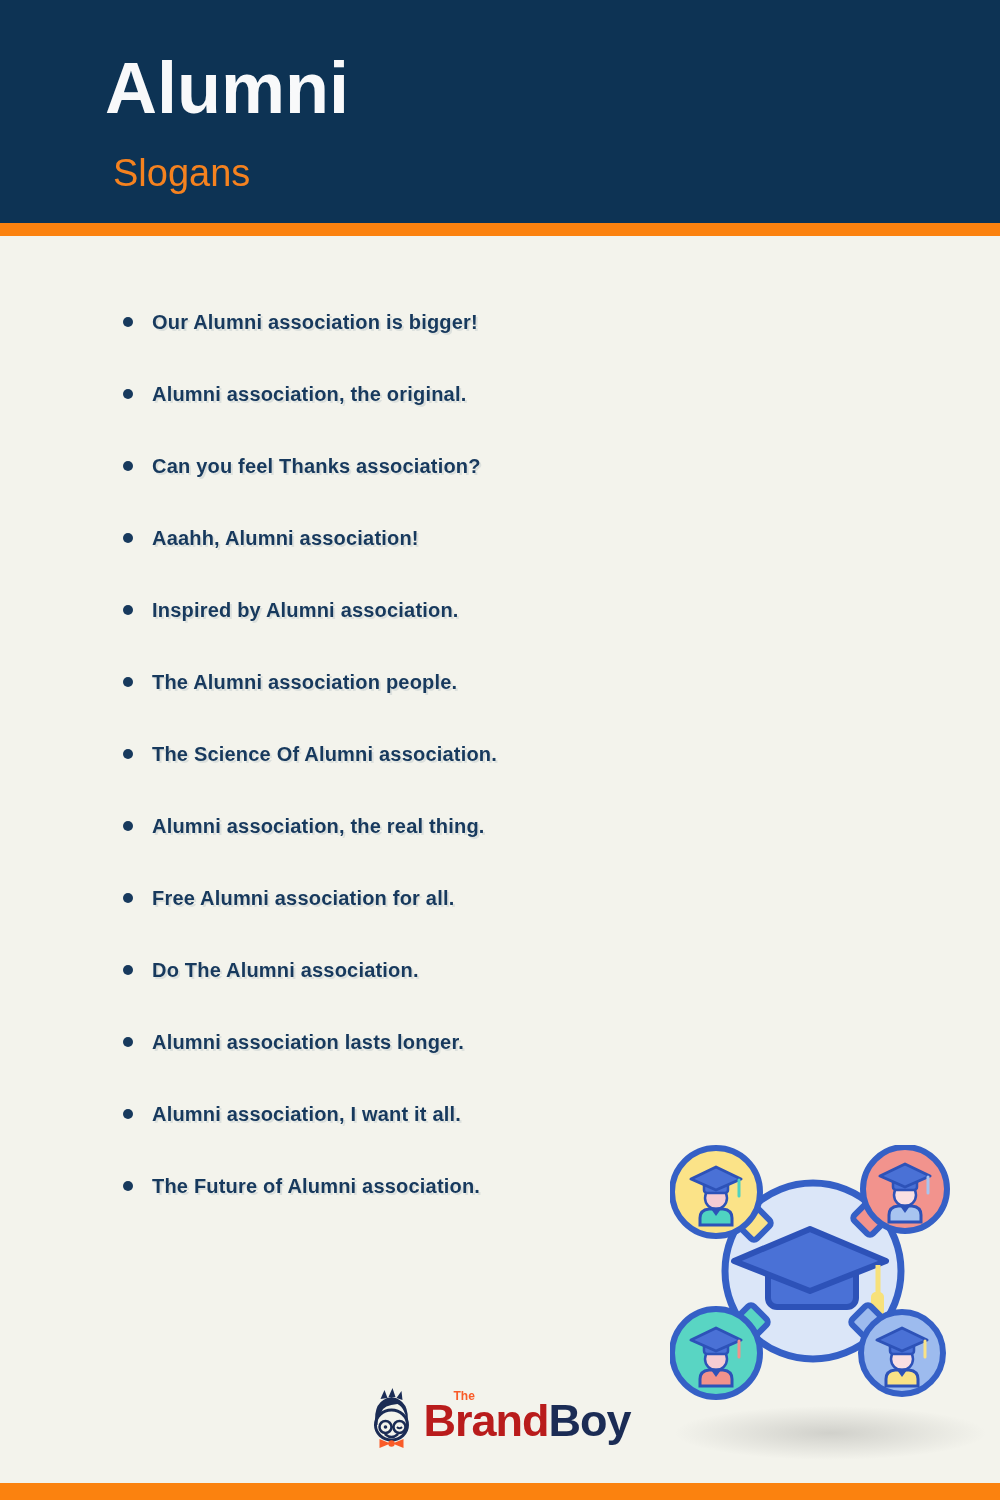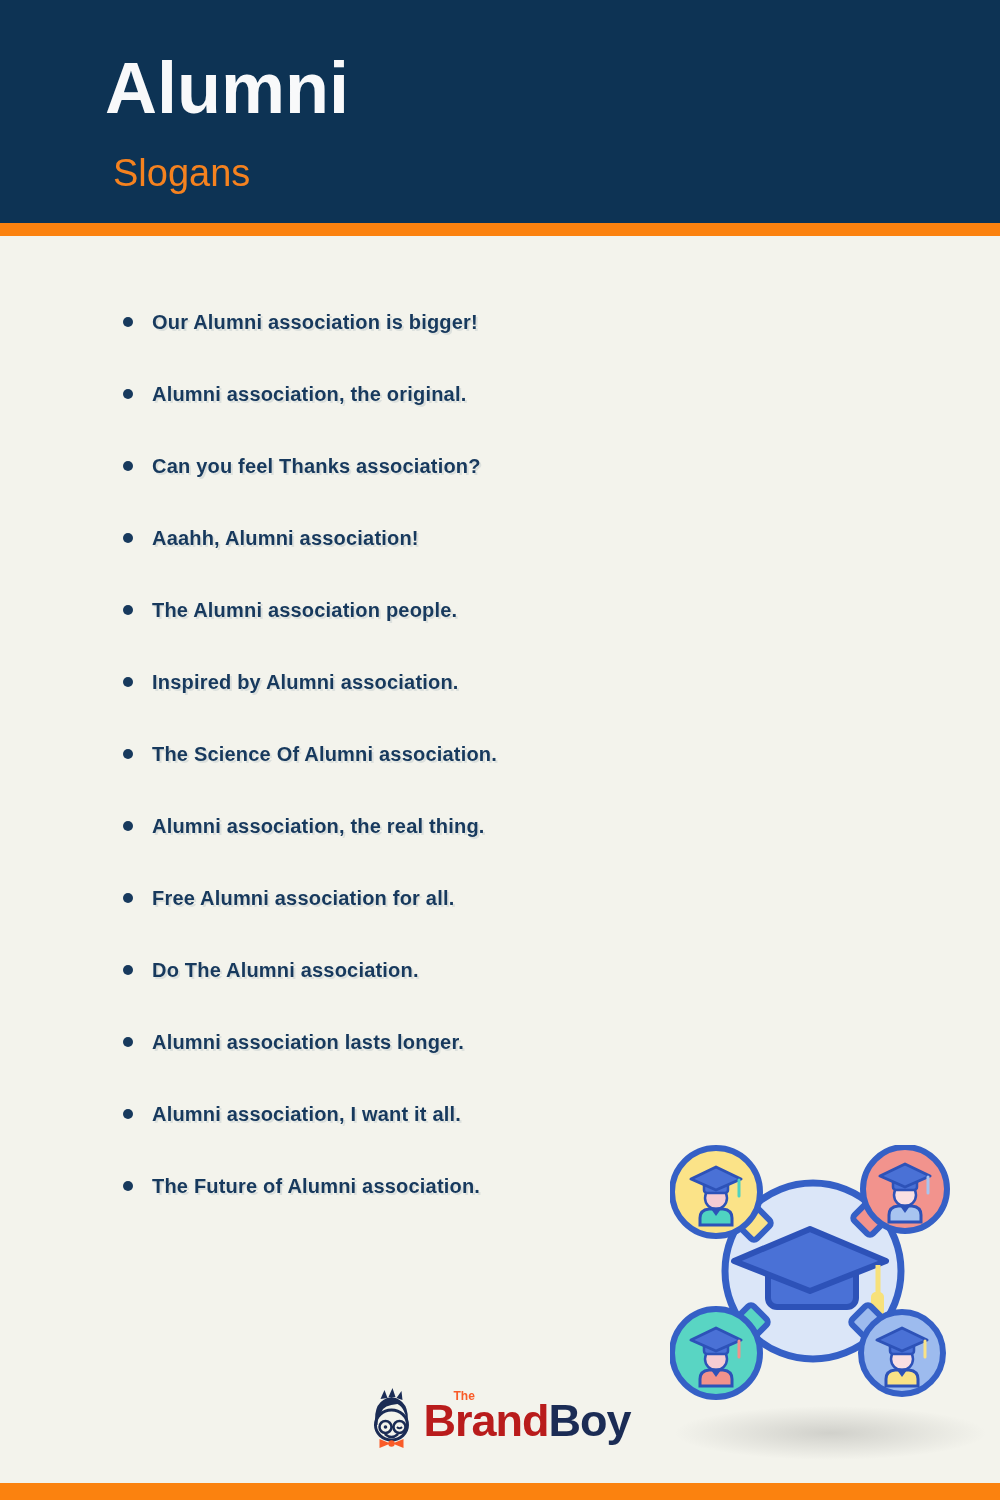--- a/index.html
+++ b/index.html
@@ -108,22 +108,22 @@
     <div class="header-title">Alumni</div>
     <div class="header-subtitle">Slogans</div>
   </div>
   <div class="divider-top"></div>
 
   <ul class="slogan-list">
     <li>Our Alumni association is bigger!</li>
     <li>Alumni association, the original.</li>
     <li>Can you feel Thanks association?</li>
     <li>Aaahh, Alumni association!</li>
+    <li>Inspired by Alumni association.</li>
     <li>The Alumni association people.</li>
-    <li>Inspired by Alumni association.</li>
     <li>The Science Of Alumni association.</li>
     <li>Alumni association, the real thing.</li>
     <li>Free Alumni association for all.</li>
     <li>Do The Alumni association.</li>
     <li>Alumni association lasts longer.</li>
     <li>Alumni association, I want it all.</li>
     <li>The Future of Alumni association.</li>
   </ul>
 
   <div class="illus-shadow"></div>

